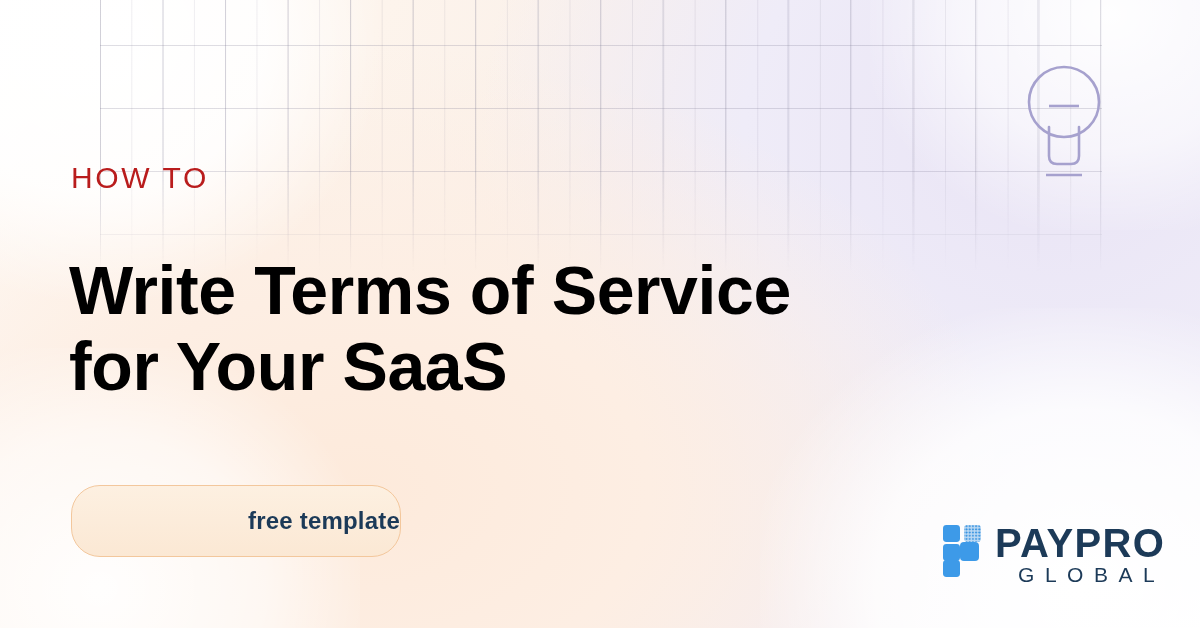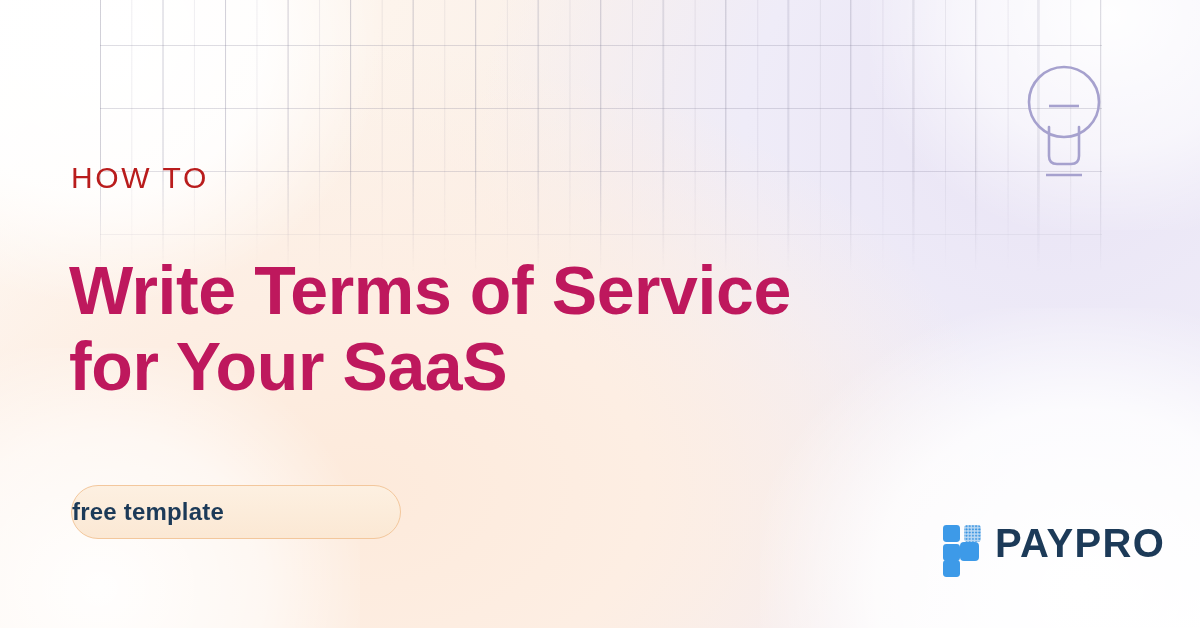--- a/index.html
+++ b/index.html
@@ -99,39 +99,39 @@
     line-height: 1;
     white-space: nowrap;
   }
 
   .headline {
     position: absolute;
     left: 69px;
     top: 252px;
     font-size: 68px;
     font-weight: 700;
-    color: #be185d;
+    color: #000000;
     line-height: 76px;
     letter-spacing: -0.4px;
     white-space: pre-line;
     margin: 0;
   }
 
   .badge {
     position: absolute;
     left: 71px;
     top: 485px;
     width: 330px;
-    height: 54px;
+    height: 72px;
     border-radius: 29px;
     background: linear-gradient(180deg, #fdf0e1 0%, #fbe8d4 100%);
     border: 1.5px solid #f3c79c;
     display: flex;
     align-items: center;
-    justify-content: flex-start;
+    justify-content: flex-end;
     box-sizing: border-box;
   }
   .badge-label {
     font-size: 24px;
     font-weight: 700;
     color: #1c3a58;
     letter-spacing: 0.2px;
     line-height: 1;
   }
 
@@ -218,16 +218,17 @@
         <rect x="0" y="0" width="17" height="17" rx="3.4" fill="#3d9ae8"></rect>
         <rect x="21" y="0" width="17" height="17" rx="3.4" fill="#bcd9f3"></rect>
         <rect x="21" y="0" width="17" height="17" rx="3.4" fill="url(#dots)"></rect>
         <rect x="0" y="19" width="17" height="17" rx="3.4" fill="#3d9ae8"></rect>
         <rect x="17" y="17" width="19" height="19" rx="4" fill="#3d9ae8"></rect>
         <rect x="0" y="35" width="17" height="17" rx="3.4" fill="#3d9ae8"></rect>
       </svg>
     </div>
     <div class="logo-word">
       <span class="logo-paypro">PAYPRO</span>
+      <span class="logo-global">GLOBAL</span>
     </div>
   </div>
 
 </div>
 
 </body></html>

